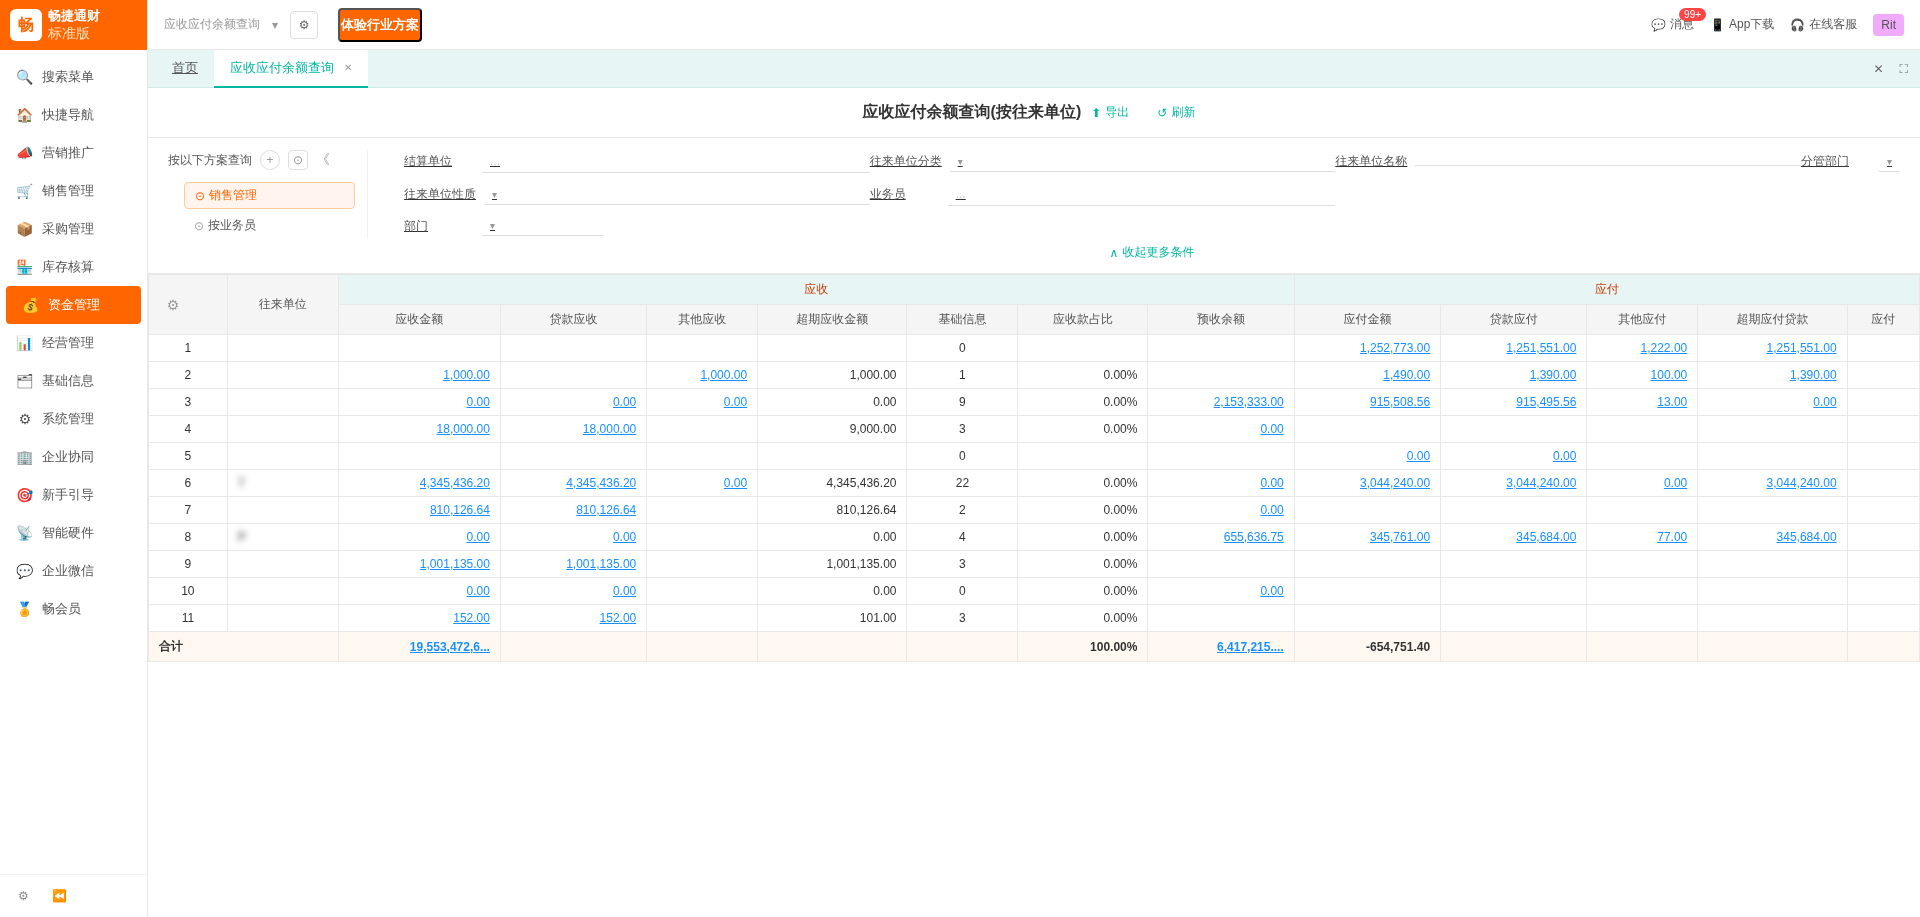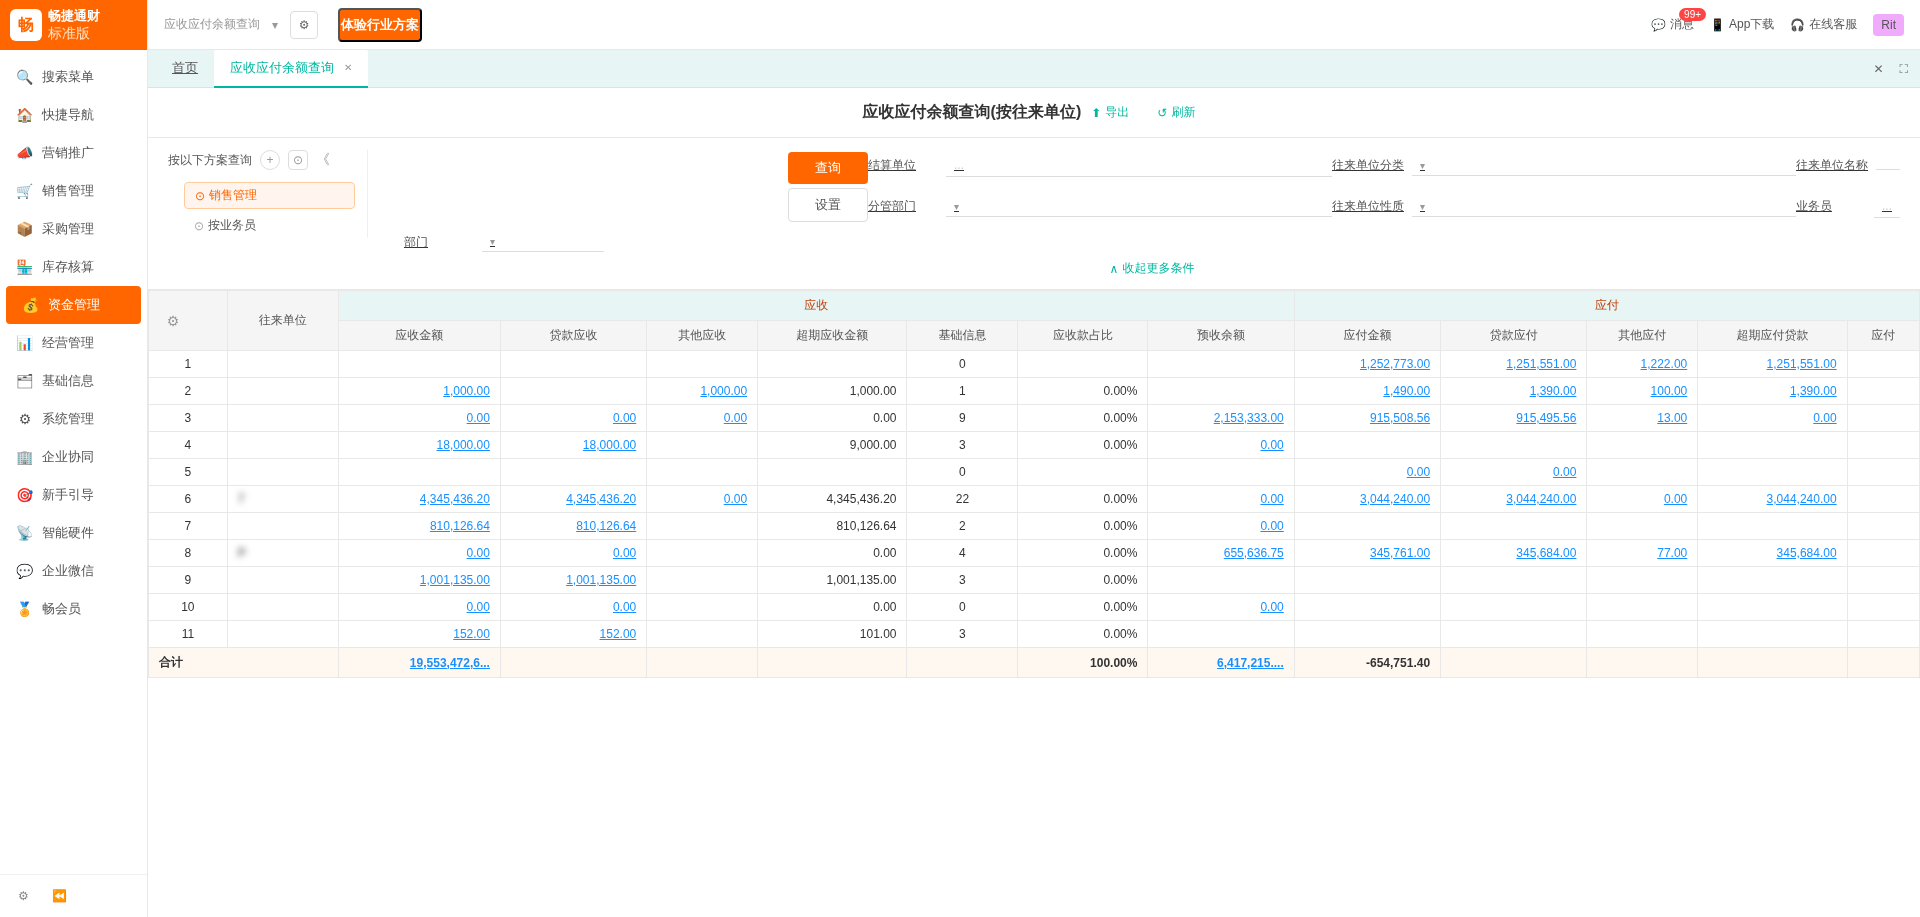--- a/index.html
+++ b/index.html
@@ -307,24 +307,20 @@
               <span class="filter-field-label">往来单位分类</span>
               <div class="filter-input">
                 <span class="filter-dropdown-btn">▾</span>
               </div>
             </div>
             <div class="filter-row">
               <span class="filter-field-label">往来单位名称</span>
               <div class="filter-input"></div>
             </div>
 
-            <div class="query-area" style="grid-row:1/3; align-self:start; padding-top:2px;">
-              <button class="query-btn">查询</button>
-              <button class="set-btn">设置</button>
-            </div>
 
             <div class="filter-row">
               <span class="filter-field-label">分管部门</span>
               <div class="filter-input">
                 <span class="filter-dropdown-btn">▾</span>
               </div>
             </div>
             <div class="filter-row">
               <span class="filter-field-label">往来单位性质</span>
               <div class="filter-input">

